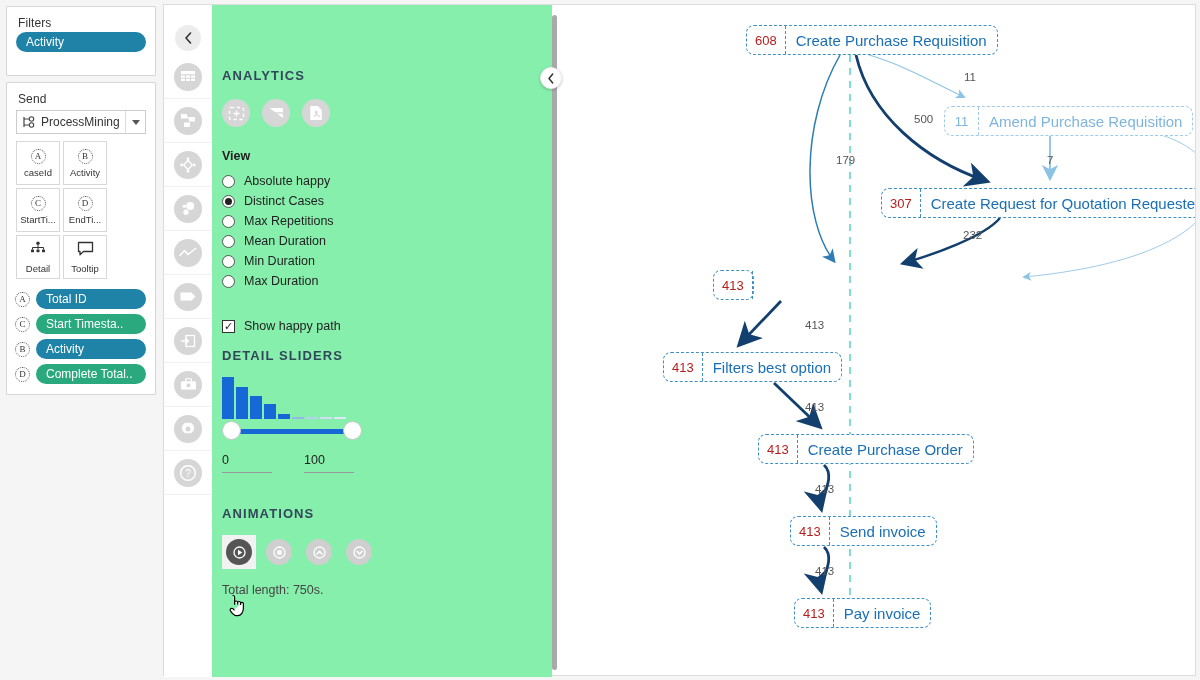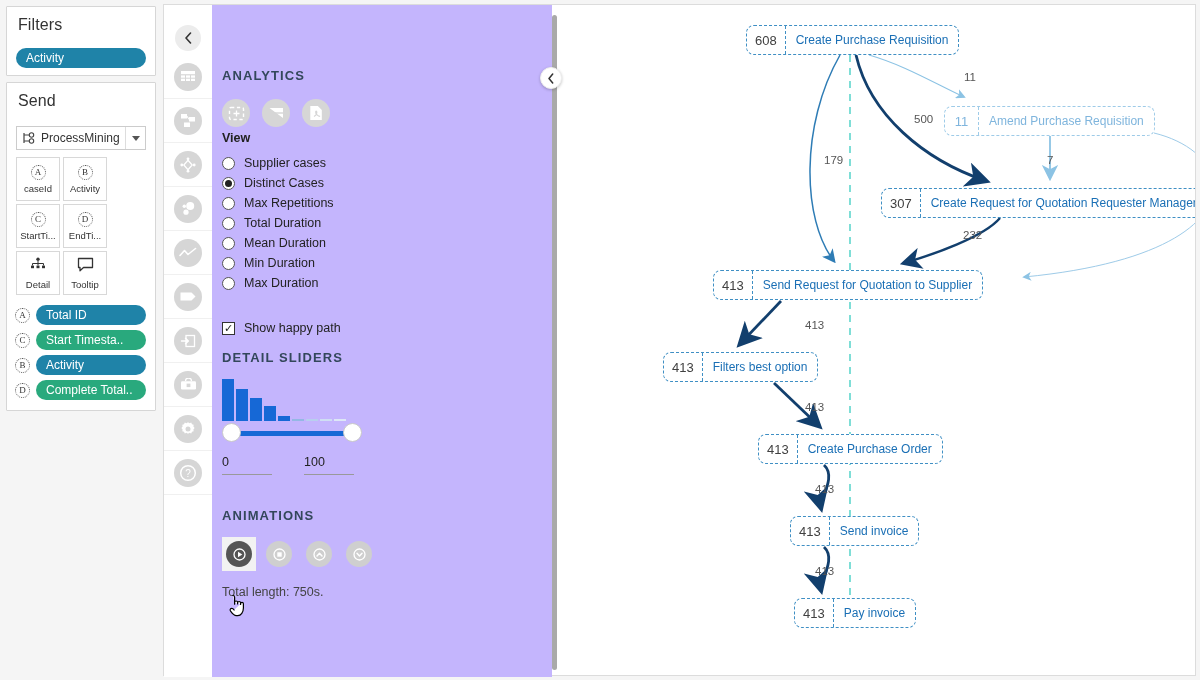--- a/index.html
+++ b/index.html
@@ -15,21 +15,21 @@
   
   #left-panel {
     position: absolute; left: 0; top: 0; width: 163px; height: 680px;
     background: #f5f5f5;
   }
   .card {
     background: #ffffff; border: 1px solid #d6d6d6; margin: 6px 7px 0 6px;
     border-radius: 1px;
   }
   .card-title {
-    font-size: 16px; color: #333333; padding: 9px 0 14px 11px; letter-spacing: .1px;
+    font-size: 12px; color: #333333; padding: 9px 0 2px 11px; letter-spacing: .1px;
   }
   .pill {
     display: flex; align-items: center; height: 20px; border-radius: 10px;
     color: #ffffff; font-size: 12px; padding: 0 10px; white-space: nowrap;
     overflow: hidden;
   }
   .pill.blue { background: #1f83a8; }
   .pill.green { background: #29a97d; }
   #filters-card { height: 70px; }
   #filter-pill-wrap { padding: 0 9px; }
@@ -93,21 +93,21 @@
   }
   #collapse-rail-btn {
     position: absolute; left: 11px; top: 20px; width: 26px; height: 26px;
     border-radius: 50%; background: #ececec;
     display: flex; align-items: center; justify-content: center;
   }
 
   
   #analytics-col {
     position: absolute; left: 48px; top: 0; width: 340px; height: 672px;
-    background: #c4b5fd; padding: 0 0 0 10px;
+    background: #86efac; padding: 0 0 0 10px;
   }
   .sec-head {
     font-size: 13px; font-weight: bold; color: #33475b; letter-spacing: 1.1px;
   }
   .action-row { display: flex; gap: 12px; margin-top: 16px; }
   .action-circle {
     width: 28px; height: 28px; border-radius: 50%; background: #d6d6d6;
     display: flex; align-items: center; justify-content: center;
   }
   .sub-head { font-size: 12.5px; font-weight: bold; color: #222; }
@@ -178,25 +178,25 @@
     overflow: hidden;
   }
   #graph-svg { position: absolute; left: -400px; top: 0; }
 
   .node {
     position: absolute; display: flex; align-items: center; height: 30px;
     border: 1.4px dashed #3f8fc4; border-radius: 8px; background: #ffffff;
     white-space: nowrap;
   }
   .node .n-count {
-    font-size: 13px; color: #404040; padding: 0 8px;
+    font-size: 13px; color: #b91c1c; padding: 0 8px;
     border-right: 1.4px dashed #3f8fc4; height: 100%;
     display: flex; align-items: center; min-width: 34px; justify-content: center;
   }
-  .node .n-label { font-size: 12px; color: #1a6fb5; padding: 0 10px; }
+  .node .n-label { font-size: 15px; color: #1a6fb5; padding: 0 10px; }
   .node.faded { border-color: #9ecbe8; }
   .node.faded .n-count { color: #7fb5dd; border-right-color: #9ecbe8; }
   .node.faded .n-label { color: #7fb5dd; }
 
   .edge-label {
     position: absolute; font-size: 11.5px; color: #555555;
     font-family: "Liberation Sans", sans-serif; white-space: nowrap;
   }
 
   
@@ -420,38 +420,34 @@
             </svg>
         </span>
         <span class="action-circle">
           <svg width="14" height="16" viewBox="0 0 14 16">
               <path d="M1.3 1 h7.5 l4 4 v10 h-11.5 z" fill="#fff"></path>
               <path d="M5 11.5 c2.5-1.5 3.3-4.3 2.6-5.1 c-.9-1 -1.7 1.3 .4 3.4 c1 1 2.3 1.6 3.1 1.6" stroke="#d6d6d6" stroke-width="1.2" fill="none"></path>
             </svg>
         </span>
       </div>
 
-      <div class="sub-head" style="margin-top:4px">View</div>
+      <div class="sub-head" style="margin-top:22px">View</div>
 
       <div style="margin-top:8px">
         <div class="radio-row">
           <span class="radio"></span>
-          <span class="radio-label">Supplier cases</span>
+          <span class="radio-label">Absolute happy</span>
         </div>
         <div class="radio-row">
           <span class="radio checked"></span>
           <span class="radio-label">Distinct Cases</span>
         </div>
         <div class="radio-row">
           <span class="radio"></span>
           <span class="radio-label">Max Repetitions</span>
-        </div>
-        <div class="radio-row">
-          <span class="radio"></span>
-          <span class="radio-label">Total Duration</span>
         </div>
         <div class="radio-row">
           <span class="radio"></span>
           <span class="radio-label">Mean Duration</span>
         </div>
         <div class="radio-row">
           <span class="radio"></span>
           <span class="radio-label">Min Duration</span>
         </div>
         <div class="radio-row">
@@ -584,42 +580,41 @@
       <div class="node faded" style="left:380px;top:101px">
         <span class="n-count">11</span>
         <span class="n-label">Amend Purchase Requisition</span>
       </div>
       <div class="node" style="left:317px;top:183px">
         <span class="n-count">307</span>
         <span class="n-label">Create Request for Quotation Requester Manager</span>
       </div>
       <div class="node" style="left:149px;top:265px">
         <span class="n-count">413</span>
-        <span class="n-label">Send Request for Quotation to Supplier</span>
       </div>
       <div class="node" style="left:99px;top:347px">
         <span class="n-count">413</span>
         <span class="n-label">Filters best option</span>
       </div>
       <div class="node" style="left:194px;top:429px">
         <span class="n-count">413</span>
         <span class="n-label">Create Purchase Order</span>
       </div>
       <div class="node" style="left:226px;top:511px">
         <span class="n-count">413</span>
         <span class="n-label">Send invoice</span>
       </div>
       <div class="node" style="left:230px;top:593px">
         <span class="n-count">413</span>
         <span class="n-label">Pay invoice</span>
       </div>
 
       <span class="edge-label" style="left:400px;top:66px">11</span>
       <span class="edge-label" style="left:350px;top:108px">500</span>
-      <span class="edge-label" style="left:260px;top:149px">179</span>
+      <span class="edge-label" style="left:272px;top:149px">179</span>
       <span class="edge-label" style="left:483px;top:149px">7</span>
 
       <span class="edge-label" style="left:399px;top:224px">232</span>
       <span class="edge-label" style="left:241px;top:314px">413</span>
       <span class="edge-label" style="left:241px;top:396px">413</span>
       <span class="edge-label" style="left:251px;top:478px">413</span>
       <span class="edge-label" style="left:251px;top:560px">413</span>
     </div>
   </div>
 

